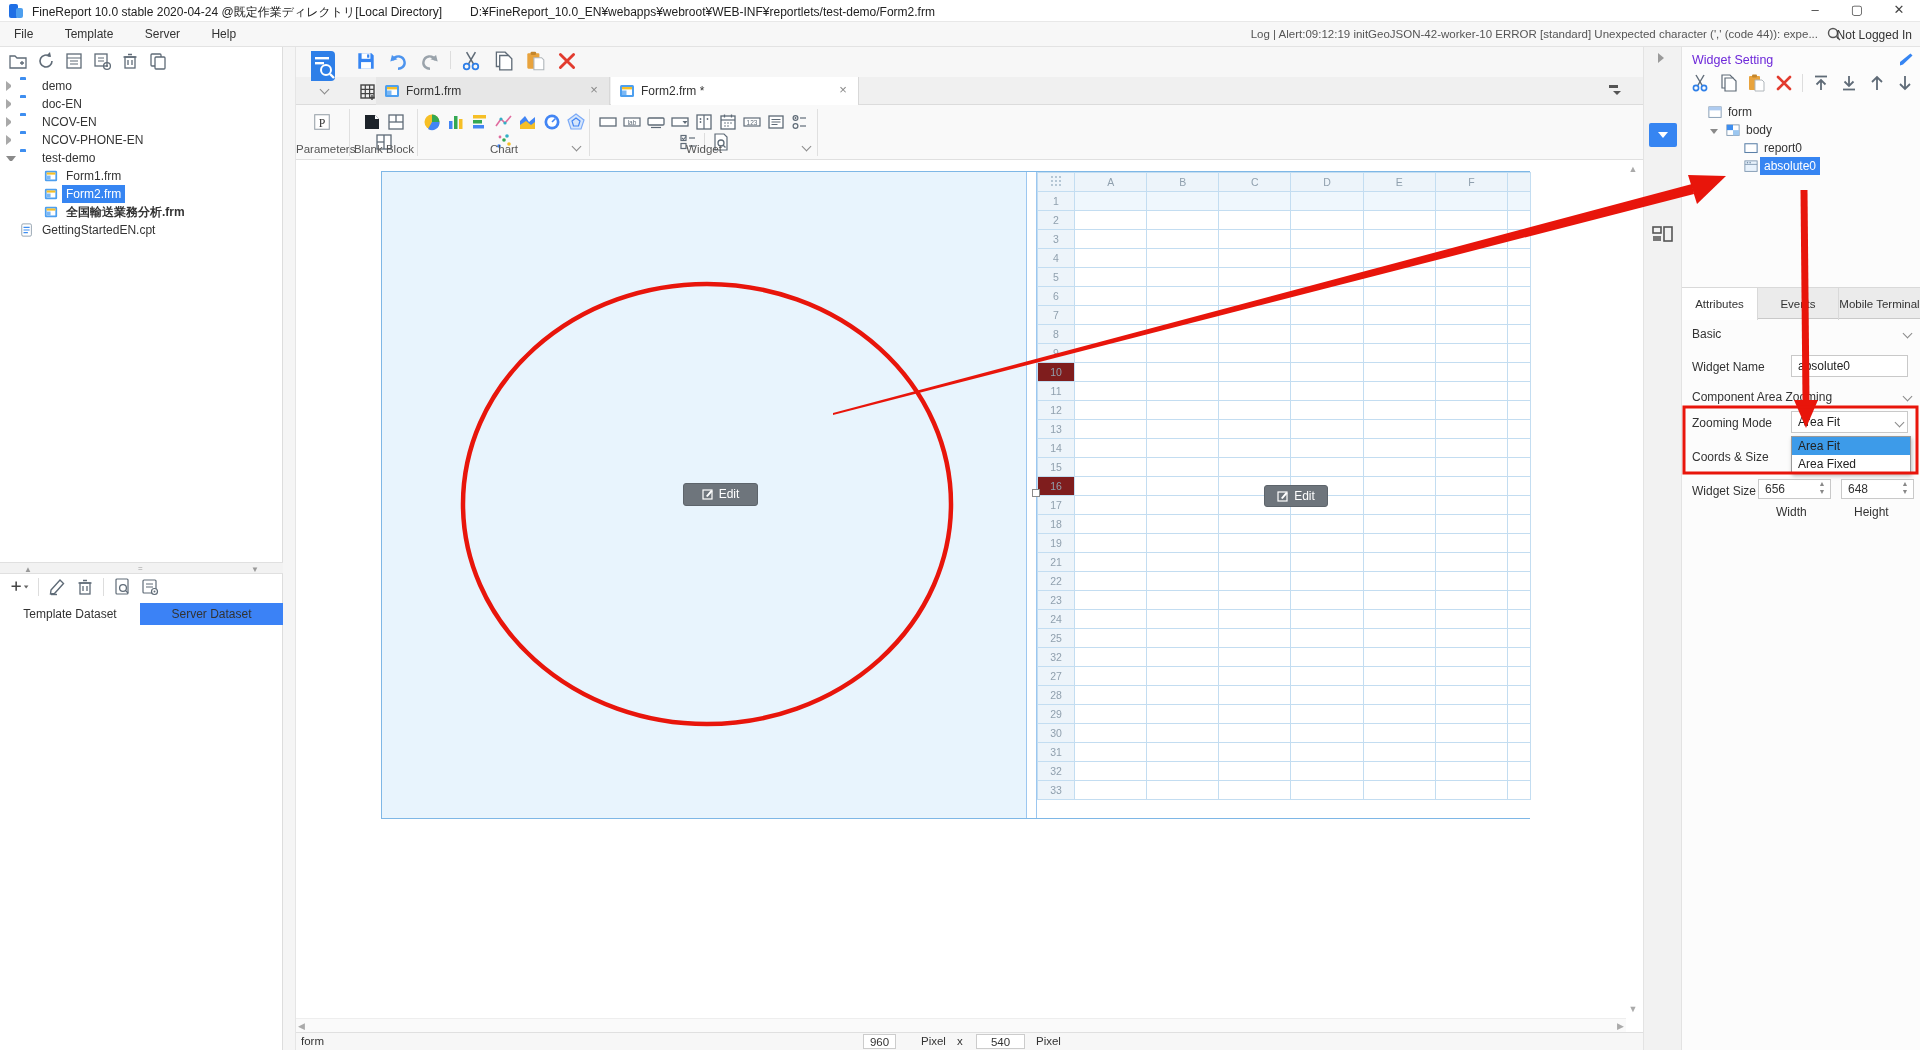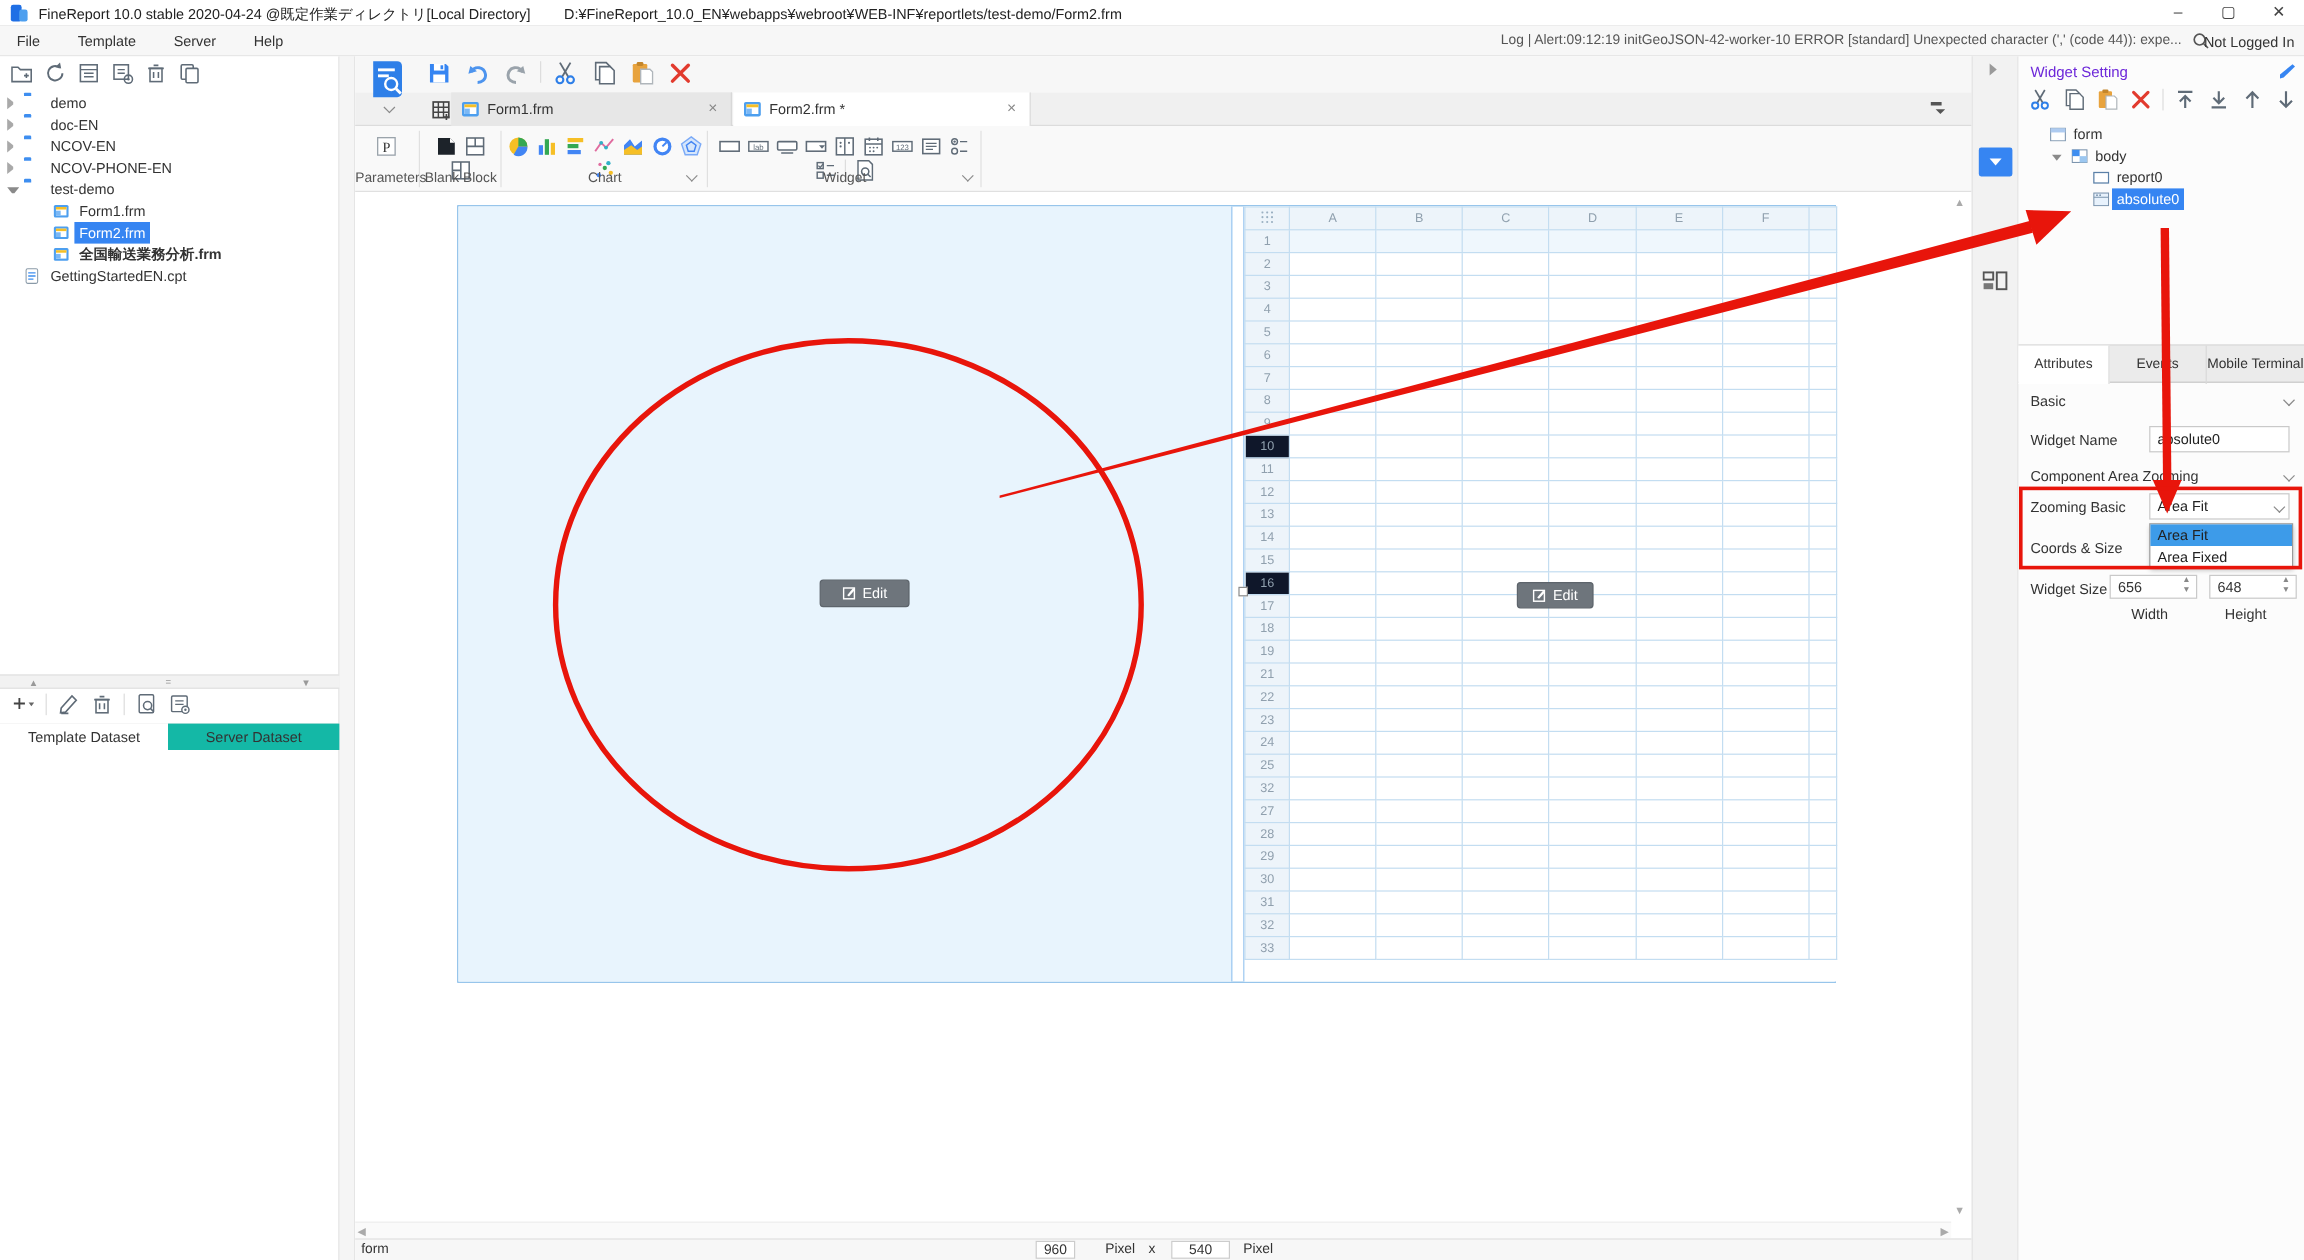--- a/index.html
+++ b/index.html
@@ -37,21 +37,21 @@
   .folder { width:14px; height:11px; background:#3E8EF0; border-radius:1.5px; position:relative; margin-top:2px; }
   .folder:before { content:""; position:absolute; top:-2px; left:0; width:6px; height:3px; background:#3E8EF0; border-radius:1px 1px 0 0; }
   .arr-r { width:0; height:0; border-left:5px solid #a9a9a9; border-top:4px solid transparent; border-bottom:4px solid transparent; }
   .arr-d { width:0; height:0; border-top:5px solid #8a8a8a; border-left:4px solid transparent; border-right:4px solid transparent; margin-top:3px; }
 
   #ds-split { top:515px; left:0; width:283px; height:12px; background:#f2f2f2; border-top:1px solid #e0e0e0; border-bottom:1px solid #e0e0e0; color:#999; font-size:8px; }
   #ds-toolbar { top:530px; left:0; width:283px; height:24px; }
   #ds-tabs { top:556px; left:0; width:283px; height:22px; background:#dcdcdc; }
   .ds-tab { position:absolute; top:0; height:22px; line-height:22px; text-align:center; color:#333; }
   .ds-tab.active { background:#fff; }
-  .ds-tab.inactive { background:#14b8a6; }
+  .ds-tab.inactive { background:#3b82f6; }
 
   
   #vsplit { top:47px; left:283px; width:13px; height:1003px; background:#f5f5f5; border-right:1px solid #e5e5e5; }
 
   
   #main { top:47px; left:296px; width:1347px; height:1003px; background:#fff; }
   #main-toolbar { top:0; left:0; width:1347px; height:30px; background:#f7f7f7; }
   #bigpreview { top:2px; left:6px; width:44px; height:53px; text-align:center; }
   #bigpreview svg { width:30px; height:34px; }
   #bigpreview .chev { margin:0 auto; }
@@ -80,21 +80,21 @@
   
   #region { top:113px; left:0; width:1347px; height:858px; background:#fff; }
   #canvas-outer { left:85px; top:11px; width:1149px; height:648px; border:1px solid #7EB7E6; background:#fff; }
   #abs-area { left:0; top:0; width:645px; height:646px; background:#E8F4FD; border-right:1px solid #9CC7F0; }
   #gridwrap { left:654px; top:0; width:494px; height:646px; border-left:1px solid #9CC7F0; background:#fff; }
   table#grid { border-collapse:collapse; table-layout:fixed; width:494px; }
   #grid td, #grid th { border:1px solid #C3DDF1; height:19px; padding:0; font-weight:normal; font-size:10.5px; color:#90A0AE; text-align:center; }
   #grid th { background:#EDF4FA; }
   #grid td { background:#fff; }
   #grid tr.tint td { background:#EFF7FD; }
-  #grid th.hl { background:#0f172a;margin-top:37px; }
+  #grid th.hl { background:#7f1d1d;margin-top:37px; }
   .editbtn { background:#6E757C; border:1px solid #5d646b; border-radius:3px; color:#fff; font-size:12px; text-align:center; line-height:21px; }
   .editbtn svg { vertical-align:-2px; margin-right:5px; }
   #handle { left:650px; top:317px; width:8px; height:8px; background:#fff; border:1px solid #8a8a8a; }
   .scroll-arrow { color:#aaa; font-size:9px; text-align:center; }
   #vscroll { right:3px; top:2px; width:14px; height:854px; }
   #hscrollrow { top:971px; left:0; width:1330px; height:14px; background:#fafafa; border-top:1px solid #eee; }
 
   
   #statusbar { top:985px; left:0; width:1347px; height:18px; background:#f7f7f7; border-top:1px solid #e0e0e0; font-size:11.5px; }
   .stinput { position:absolute; top:1px; height:15px; background:#fff; border:1px solid #ccc; text-align:center; line-height:14px; }
@@ -943,21 +943,21 @@
 
   <span class="prop-label" style="top:280px">Basic</span>
   <span class="chev sec-chev" style="top:283px"></span>
 
   <span class="prop-label" style="top:313px">Widget Name</span>
   <span class="prop-input" style="top:308px">absolute0</span>
 
   <span class="prop-label" style="top:343px">Component Area Zooming</span>
   <span class="chev sec-chev" style="top:346px"></span>
 
-  <span class="prop-label" style="top:369px">Zooming Basic</span>
+  <span class="prop-label" style="top:369px">Zooming Mode</span>
   <span class="prop-input" id="zoom-select" style="top:364px"><span>Area Fit</span><span class="chev selchev"></span></span>
 
   <span class="prop-label" style="top:403px">Coords &amp; Size</span>
 
   <div class="abs" id="dropdown-list">
       <div class="dd-opt sel">Area Fit</div>
       <div class="dd-opt">Area Fixed</div>
     </div>
 
   <span class="prop-label" style="top:437px">Widget Size</span>

